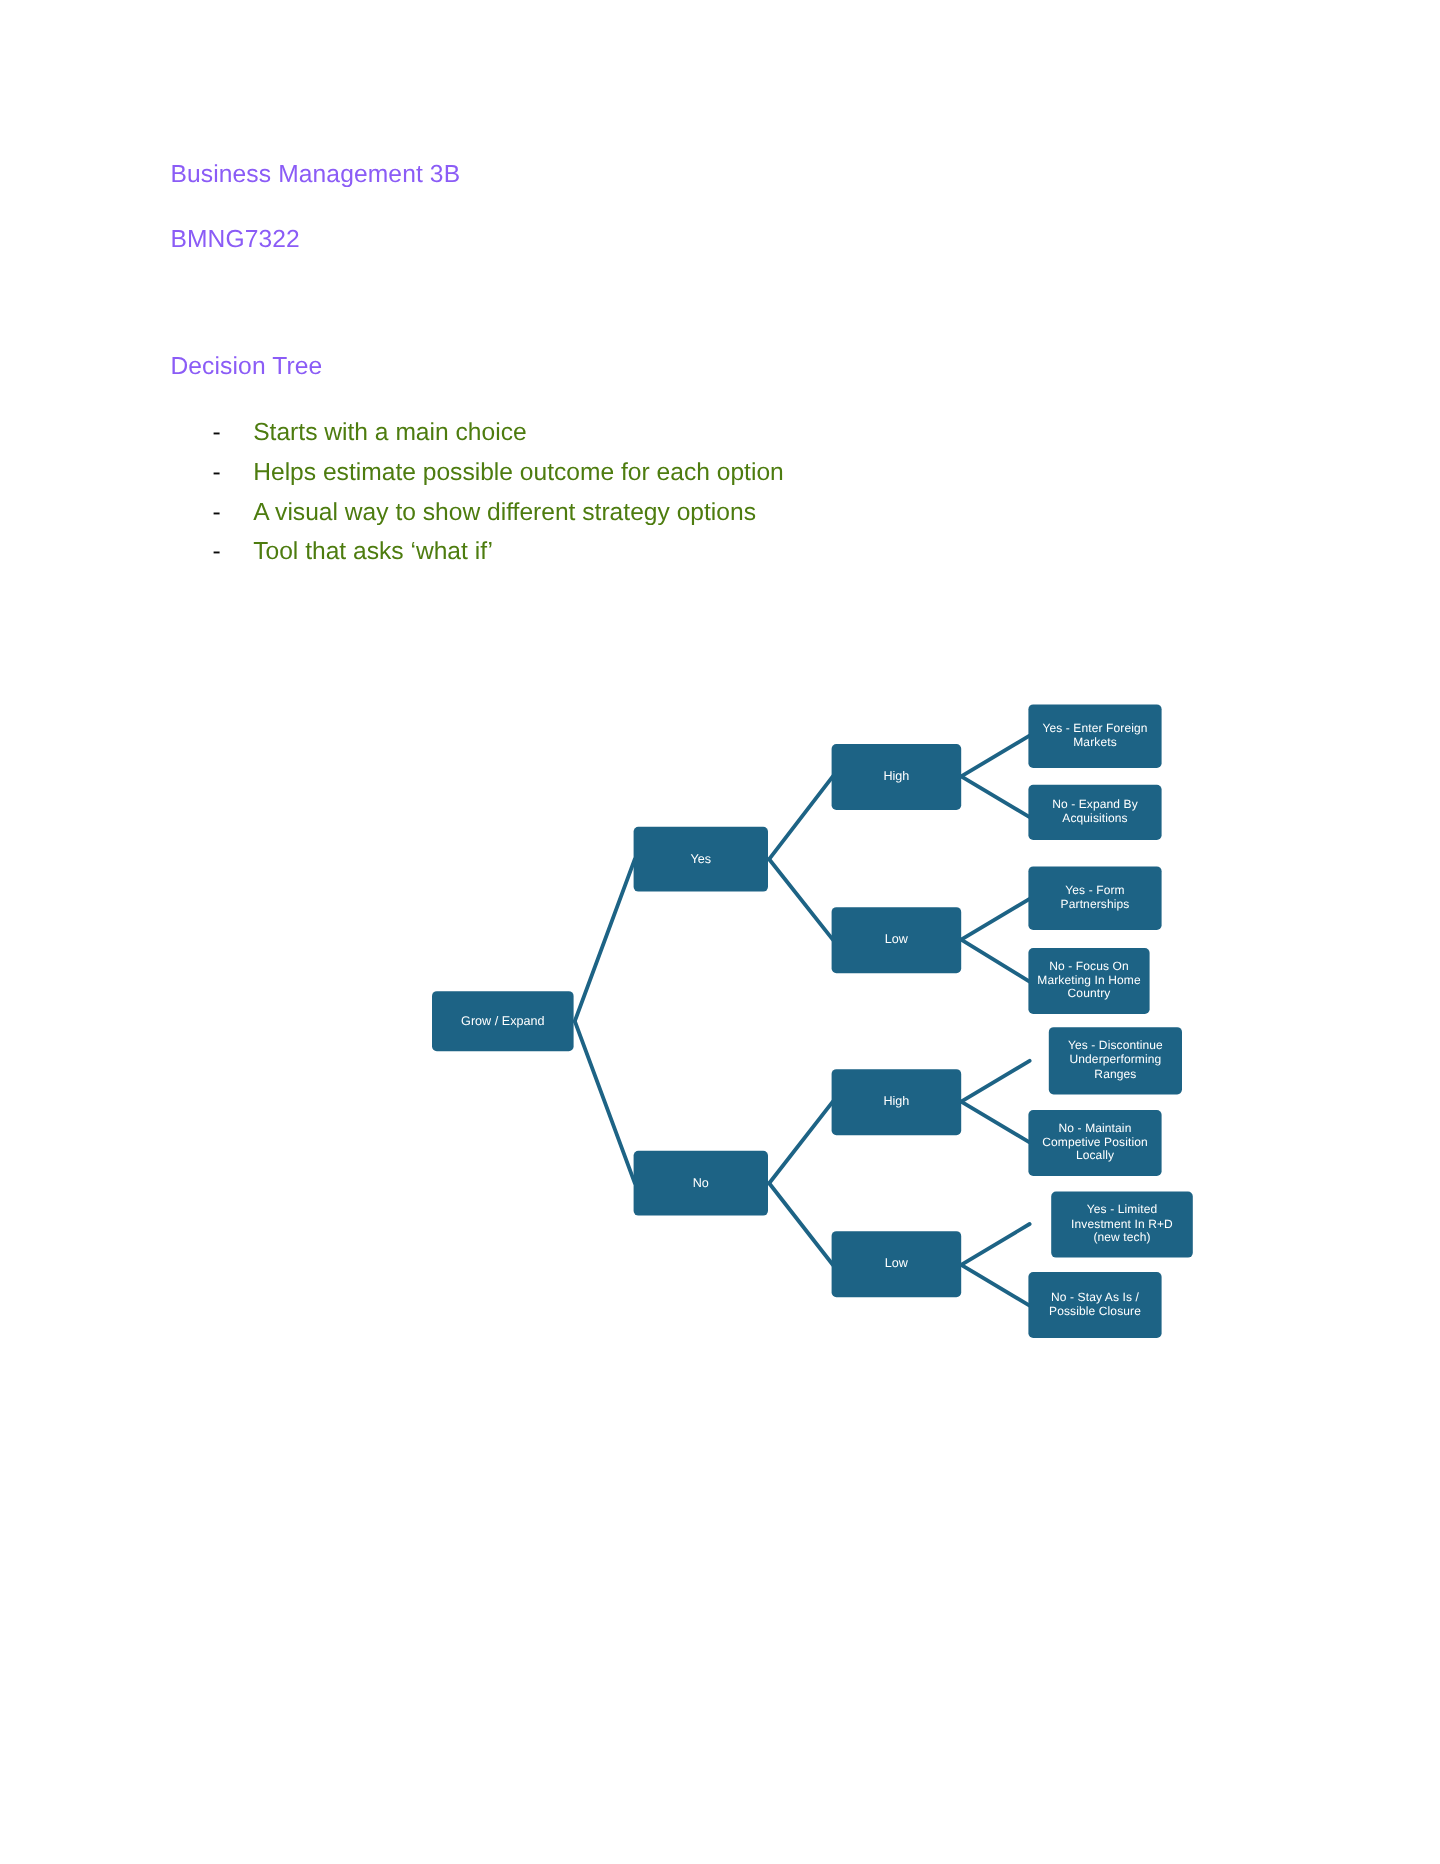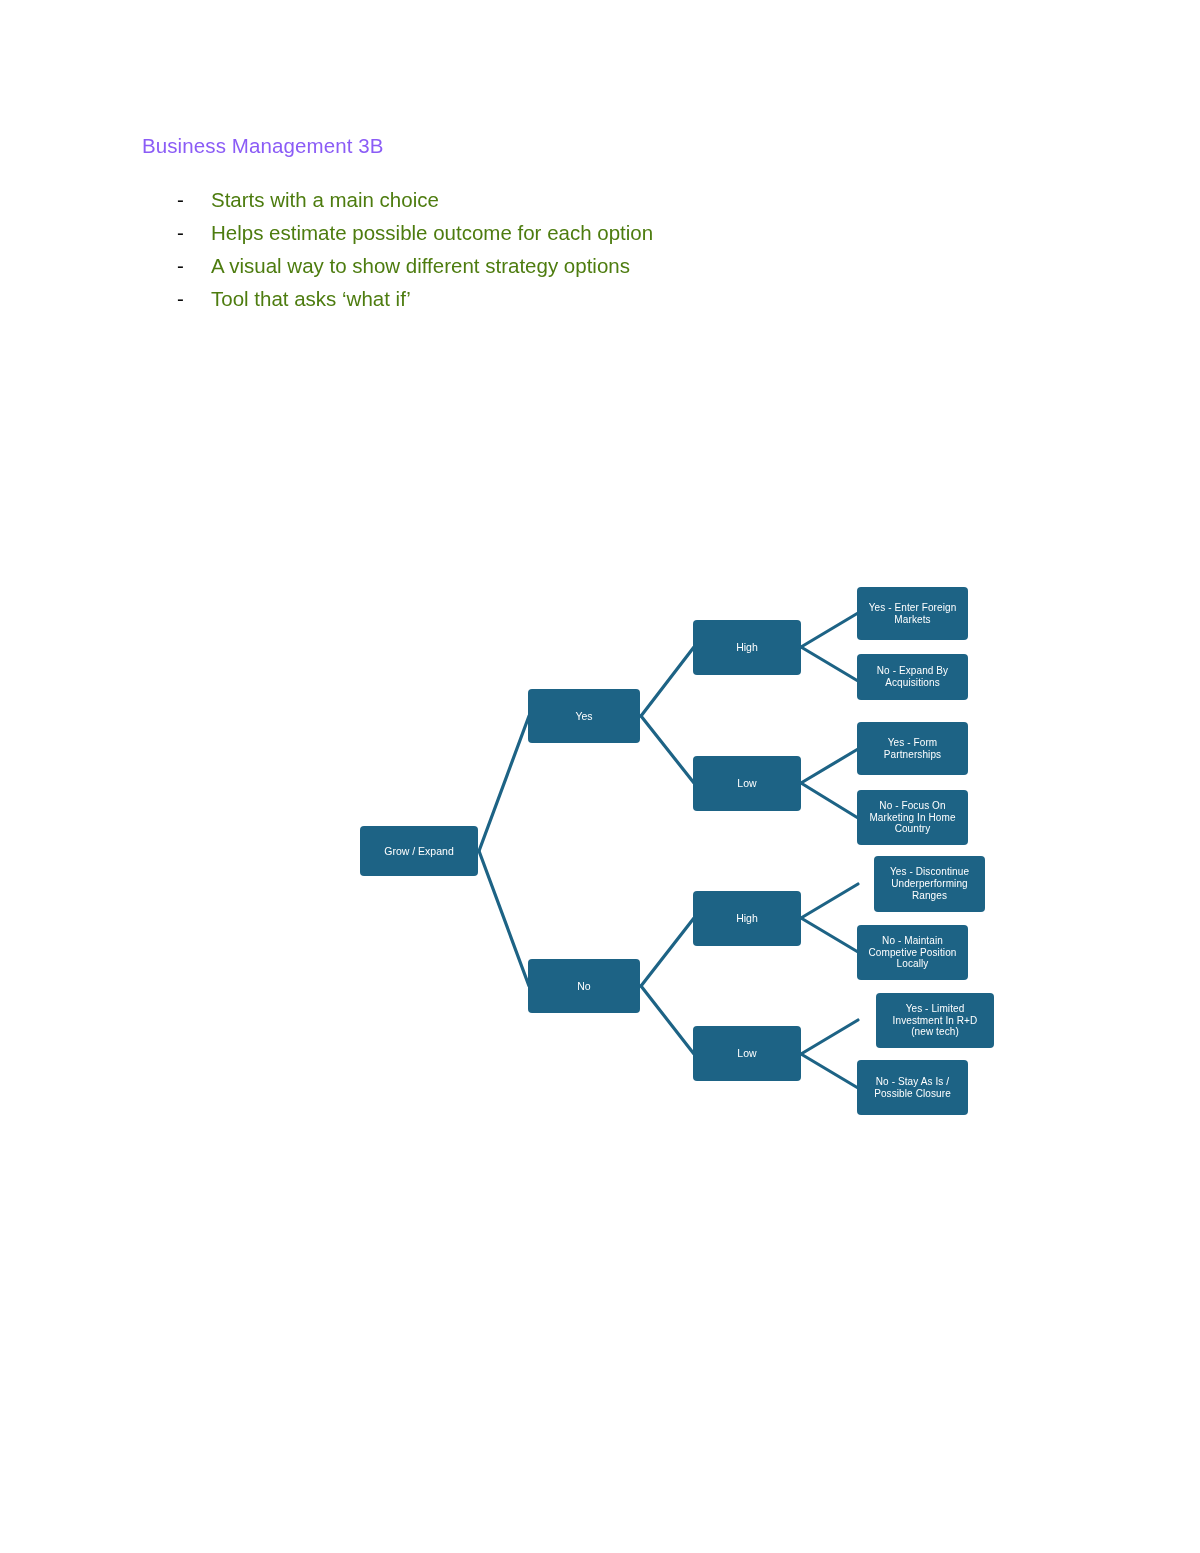--- a/index.html
+++ b/index.html
@@ -97,20 +97,22 @@
   .node-branch { font-size: 10.5px; }
   .node-leaf   { font-size: 10px; letter-spacing: 0.1px; }
 </style>
 </head>
 <body>
 
 <div id="page">
 
   <div class="doc-text">
     <div class="doc-line line-course">Business Management 3B</div>
+    <div class="doc-line line-code">BMNG7322</div>
+    <div class="doc-line line-heading">Decision Tree</div>
 
     <ul class="bullets">
       <li class="bullet-row">
         <span class="bullet-dash">-</span>
         <span class="bullet-text">Starts with a main choice</span>
       </li>
       <li class="bullet-row">
         <span class="bullet-dash">-</span>
         <span class="bullet-text">Helps estimate possible outcome for each option</span>
       </li>
@@ -179,21 +181,21 @@
 
     <div class="node node-leaf" style="left:857px; top:587px; width:111px; height:53px;">
       <span>Yes - Enter Foreign Markets</span>
     </div>
     <div class="node node-leaf" style="left:857px; top:654px; width:111px; height:46px;">
       <span>No - Expand By Acquisitions</span>
     </div>
     <div class="node node-leaf" style="left:857px; top:722px; width:111px; height:53px;">
       <span>Yes - Form Partnerships</span>
     </div>
-    <div class="node node-leaf" style="left:857px; top:790px; width:111px; height:55px;">
+    <div class="node node-leaf" style="left:857px; top:790px; width:101px; height:55px;">
       <span>No - Focus On Marketing In Home Country</span>
     </div>
     <div class="node node-leaf" style="left:874px; top:856px; width:111px; height:56px;">
       <span>Yes - Discontinue Underperforming Ranges</span>
     </div>
     <div class="node node-leaf" style="left:857px; top:925px; width:111px; height:55px;">
       <span>No - Maintain Competive Position Locally</span>
     </div>
     <div class="node node-leaf" style="left:857px; top:993px; width:118px; height:55px;margin-left:19px;">
       <span>Yes - Limited Investment In R+D (new tech)</span>

